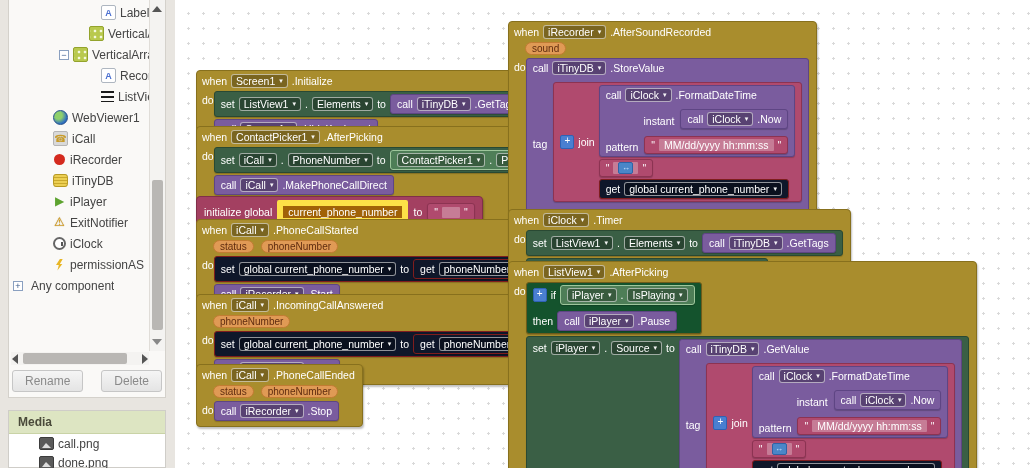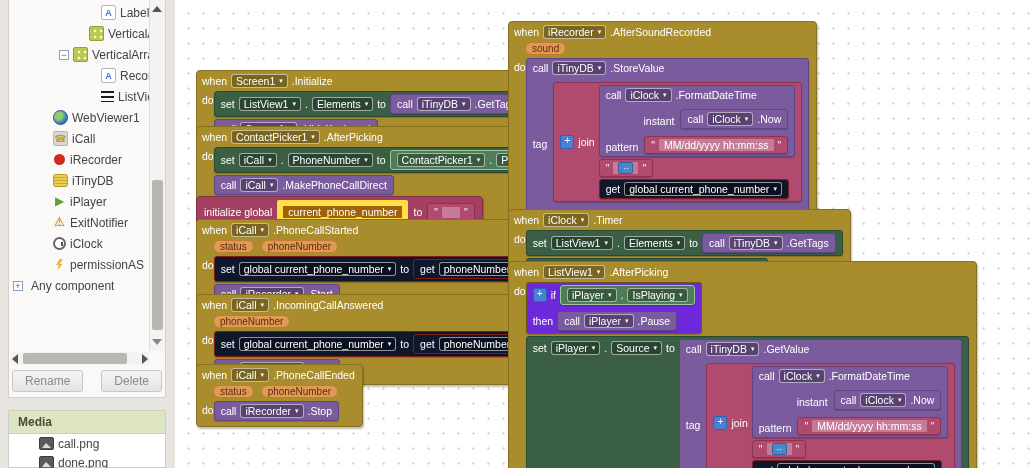--- a/index.html
+++ b/index.html
@@ -69,21 +69,21 @@
   .params{display:flex;gap:7px;margin:3px 0 1px 11px}
   .param{background:#e09a55;border:1px solid #c17c32;color:#5f2c10;border-radius:8px;padding:0 6px;font-size:10px}
   .dorow{display:flex;align-items:flex-start;margin-top:3px}
   .kwdo{margin-top:3px}
   .stack{display:flex;flex-direction:column;gap:2px;align-items:flex-start}
   .st{border-radius:3px;padding:2px 6px;display:flex;align-items:center;gap:4px;white-space:nowrap;
       box-shadow:0 1px 1px rgba(0,0,0,.2)}
   .col{flex-direction:column;align-items:stretch}
   .purple{background:#7a5c9e;border:1px solid #5e4584}
   .setp{background:#3a5f45;border:1px solid #294933}
-  .ctrl{background:#6d28d9;border:1px solid #6d5b1a}
+  .ctrl{background:#14532d;border:1px solid #6d5b1a}
   .vorange{background:#0f172a;border:1px solid #7f1d1d}
   .getp{background:#4e7e57;border:1px solid #9dc69b}
   .logic{background:#72a85a;border:1px solid #bede9f}
   .pink{background:#b04a6e;border:1px solid #8c3352}
   .init{background:#a34061;border:1px solid #802f49;padding:3px 7px;display:inline-flex;align-items:center;gap:5px;white-space:nowrap}
   .chip{background:rgba(0,0,0,.28);border:1px solid rgba(255,255,255,.55);border-radius:3px;
         padding:0 4px;display:inline-flex;align-items:center;cursor:pointer}
   .chip::after{content:"\25BE";font-size:7px;margin-left:4px;opacity:.95}
   .namechip{background:#a16207;border:6px solid #fde047;border-radius:2px;padding:0 5px}
   .txt::before,.txt::after{content:"\0022";opacity:.95}

